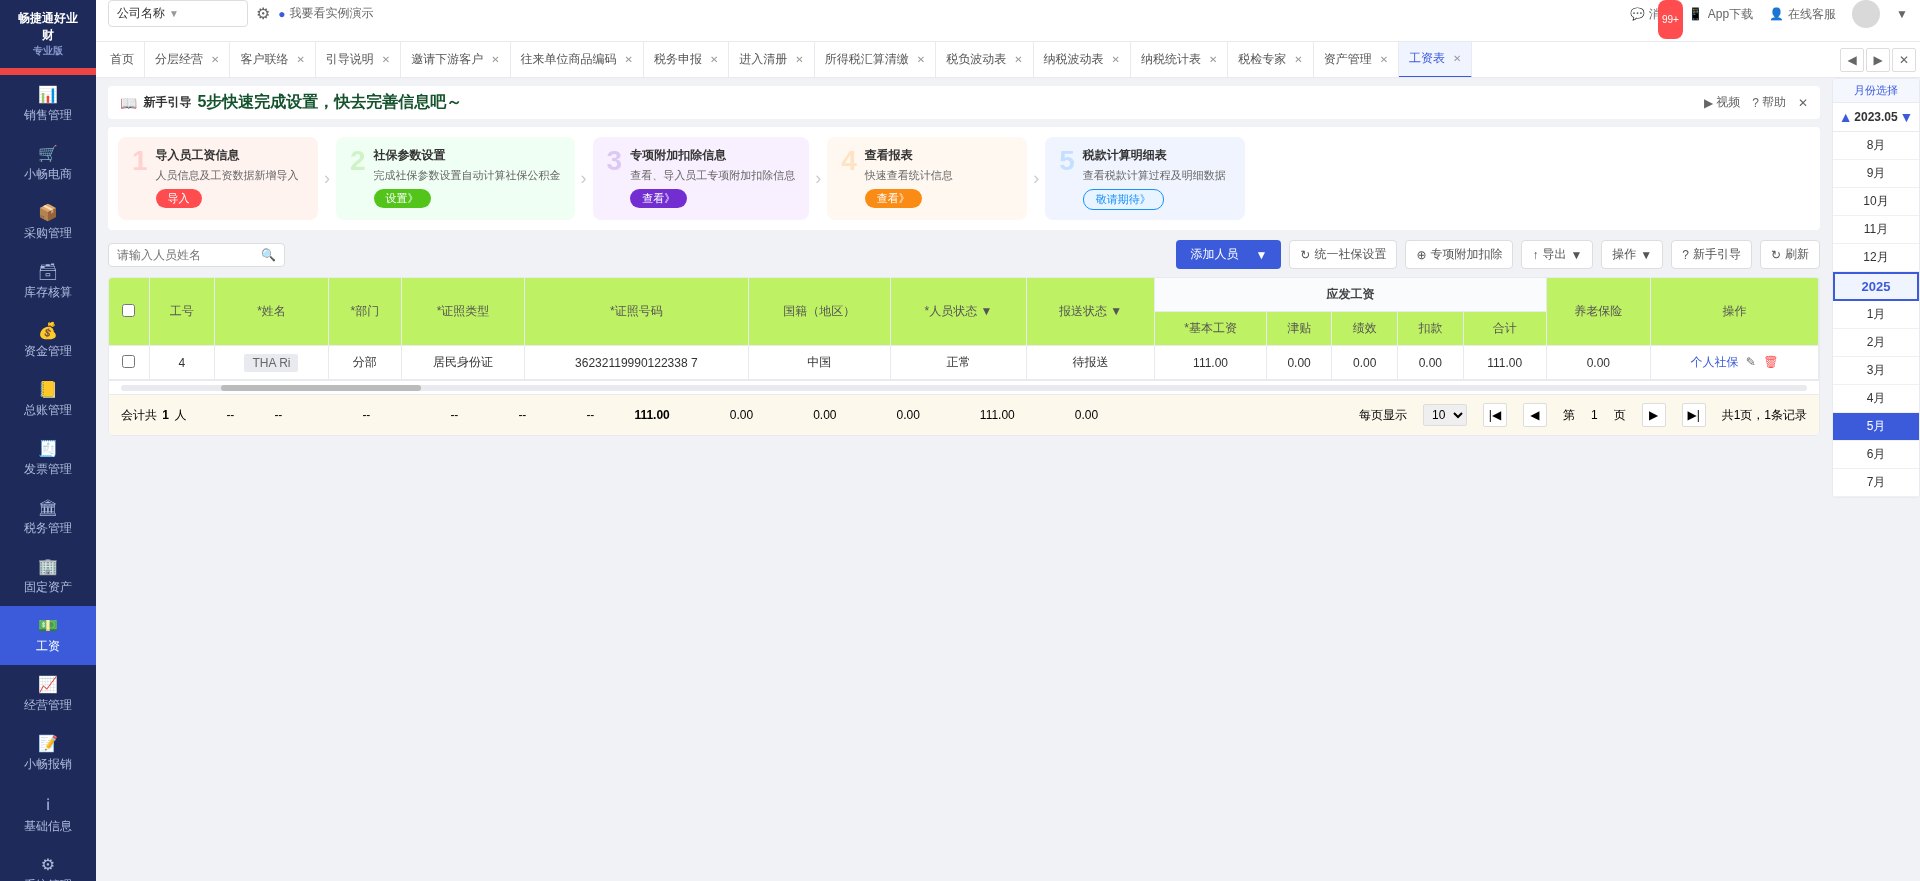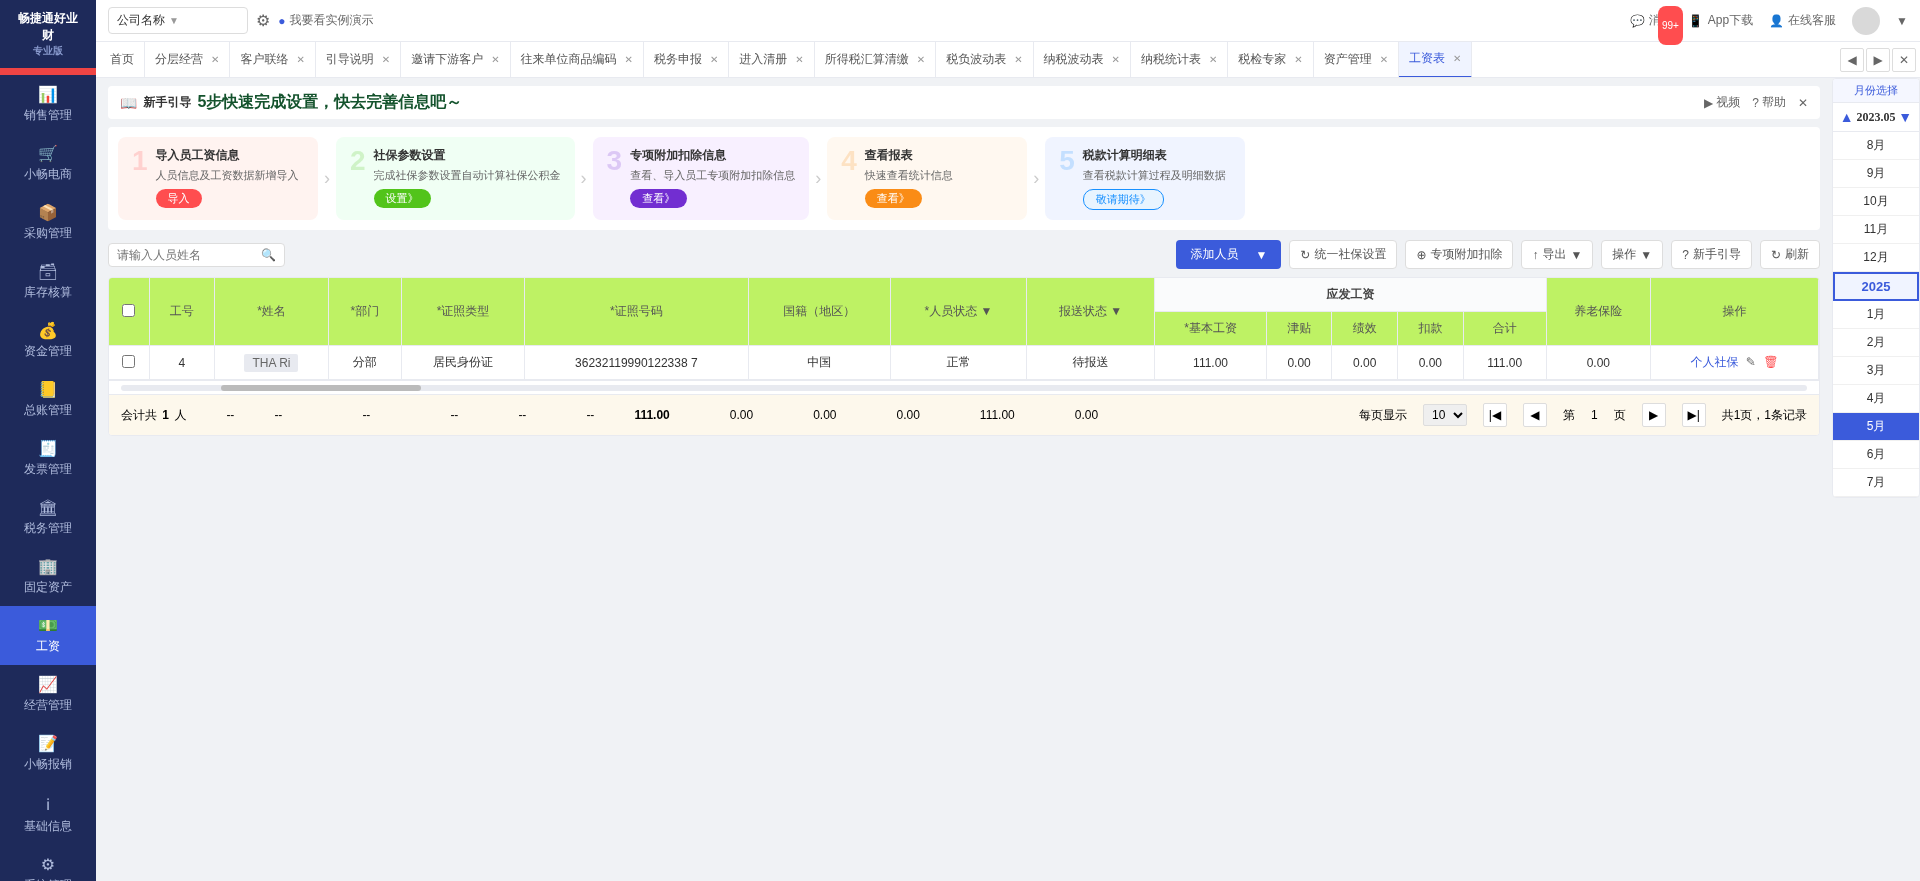--- a/index.html
+++ b/index.html
@@ -45,21 +45,21 @@
       flex-direction: column;
       height: 881px;
       overflow: hidden;
     }
 
     
     .top-header {
       background: #fff;
       height: 42px;
       display: flex;
-      align-items: center;
+      align-items: flex-start;
       padding: 0 12px;
       border-bottom: 1px solid #e8eaf0;
       flex-shrink: 0;
     }
     .header-left {
       display: flex;
       align-items: center;
       gap: 8px;
       flex: 1;
     }
@@ -823,21 +823,21 @@
           </div>
         </div>
       </div>
 
     </div>
 
     <div class="month-panel">
       <div class="month-panel-title">月份选择</div>
       <div class="month-panel-year">
         <div class="month-nav-btn">▲</div>
-        <span style="flex:1;text-align:left;font-family:Liberation Serif, serif;">2023.05</span>
+        <span style="flex:1;text-align:left;">2023.05</span>
         <div class="month-nav-btn">▼</div>
       </div>
       <div class="month-list">
         <div class="month-list-item">8月</div>
         <div class="month-list-item">9月</div>
         <div class="month-list-item">10月</div>
         <div class="month-list-item">11月</div>
         <div class="month-list-item">12月</div>
         <div class="month-list-item current-year" style="background:#f0f4ff;color:#3b5bdb;font-weight:bold;font-size:13px;border:2px solid #3b5bdb;">2025</div>
         <div class="month-list-item">1月</div>

